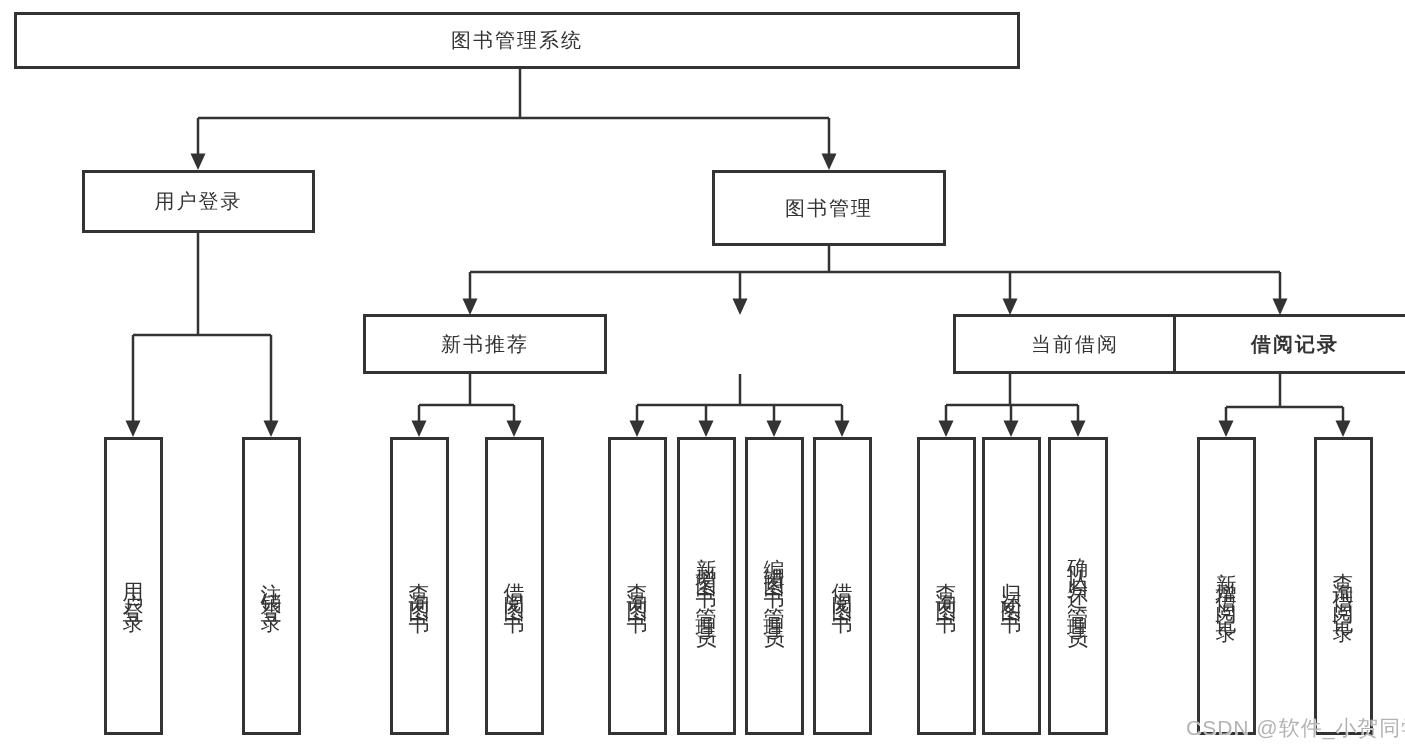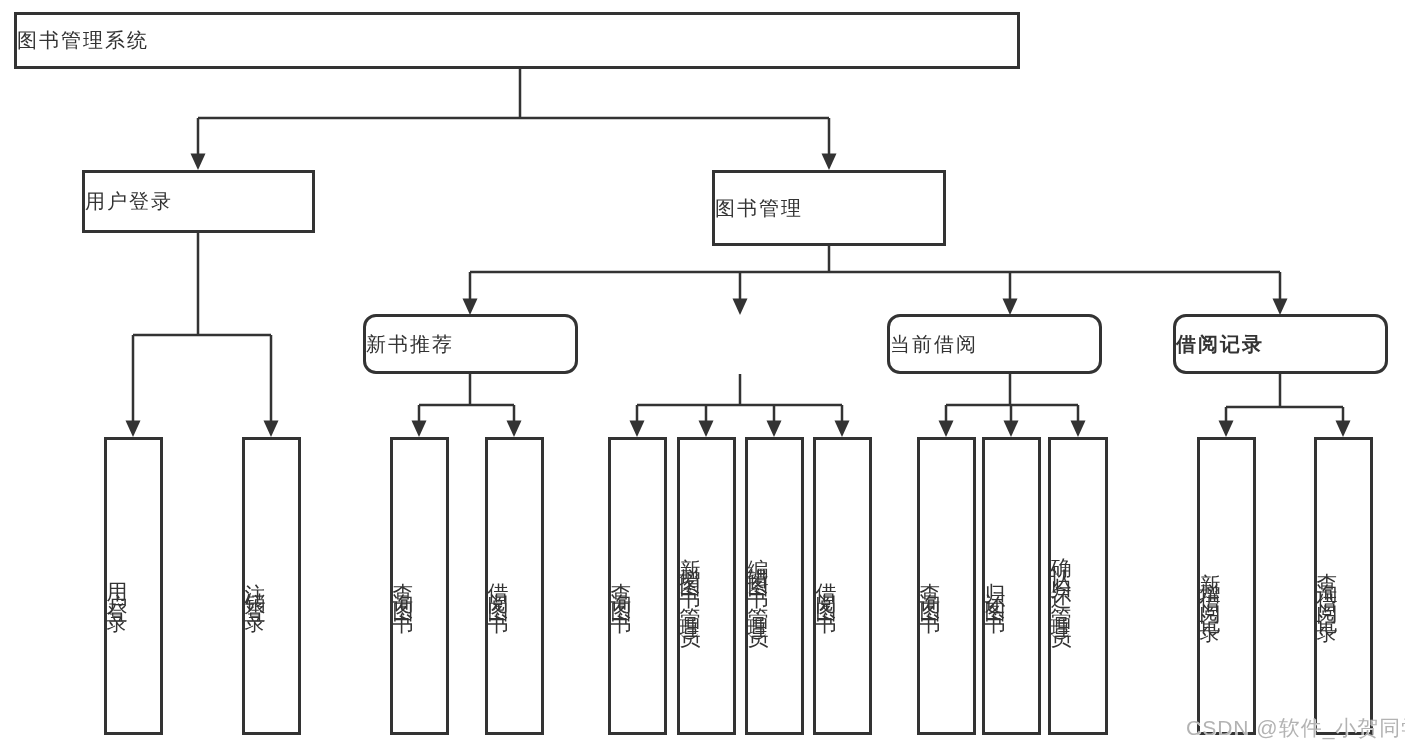--- a/index.html
+++ b/index.html
@@ -22,44 +22,45 @@
     width: 1405px;
     height: 747px;
   }
   .node {
     position: absolute;
     box-sizing: border-box;
     border: 3px solid #333333;
     background: #ffffff;
     display: flex;
     align-items: center;
+    justify-content: center;
     color: #333333;
   }
   .node .h-label {
     font-size: 20px;
     letter-spacing: 2px;
     color: #333333;
     white-space: nowrap;
   }
   .leaf .v-label {
     writing-mode: vertical-rl;
     text-orientation: mixed;
     font-size: 21px;
     letter-spacing: 10px;
     line-height: 1;
     color: #333333;
     white-space: nowrap;
   }
   .root-box    { left: 14px;  top: 12px;  width: 1006px; height: 57px; }
   .lvl2-a      { left: 82px;  top: 170px; width: 233px;  height: 63px; }
   .lvl2-b      { left: 712px; top: 170px; width: 234px;  height: 76px; }
-  .lvl3        { top: 314px; width: 215px; height: 60px; border-radius: 13px; }
+  .lvl3        { top: 314px; width: 244px; height: 60px; }
   .lvl3-a      { left: 363px; }
   .lvl3-b      { left: 633px; }
-  .lvl3-c      { left: 887px; }
+  .lvl3-c      { left: 953px; }
   .lvl3-d      { left: 1173px; font-weight: bold; }
   .leaf        { top: 437px; width: 59px; height: 298px; }
   .leaf-1  { left: 104px; }
   .leaf-2  { left: 242px; }
   .leaf-3  { left: 390px; }
   .leaf-4  { left: 485px; }
   .leaf-5  { left: 608px; }
   .leaf-6  { left: 677px; }
   .leaf-7  { left: 745px; }
   .leaf-8  { left: 813px; }

